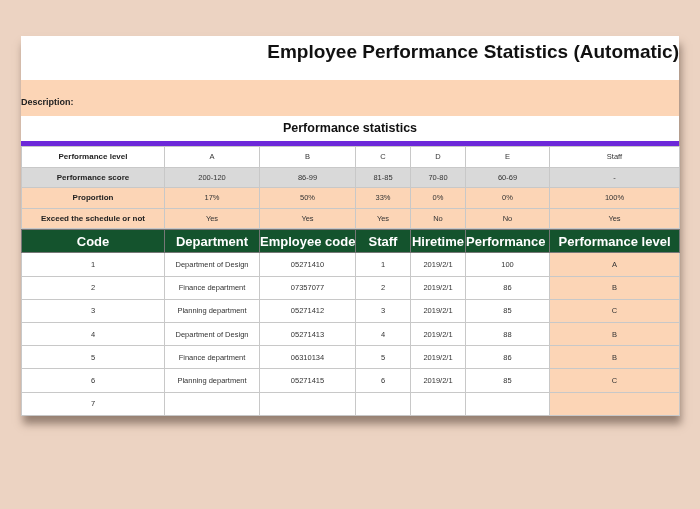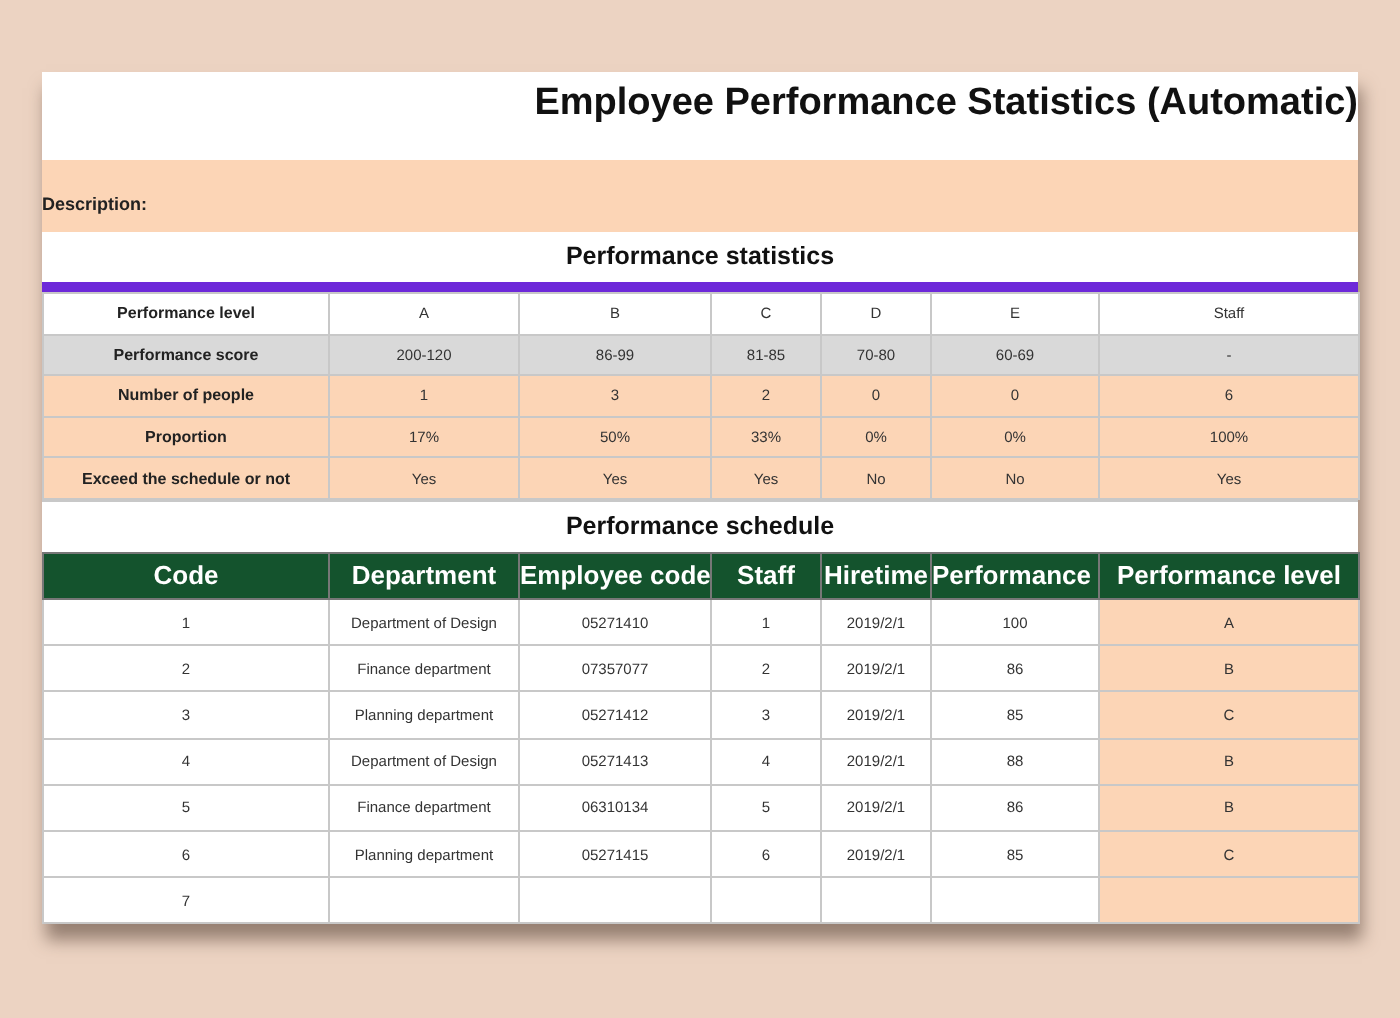--- a/index.html
+++ b/index.html
@@ -51,50 +51,40 @@
         <tr class="r-gray">
           <td class="lbl">Performance score</td>
           <td>200-120</td>
           <td>86-99</td>
           <td>81-85</td>
           <td>70-80</td>
           <td>60-69</td>
           <td>-</td>
         </tr>
         <tr class="r-peach">
-          <td class="lbl">Number of people</td>
-          <td>1</td>
-          <td>3</td>
-          <td>2</td>
-          <td>0</td>
-          <td>0</td>
-          <td>6</td>
-        </tr>
-        <tr class="r-peach">
           <td class="lbl">Proportion</td>
           <td>17%</td>
           <td>50%</td>
           <td>33%</td>
           <td>0%</td>
           <td>0%</td>
           <td>100%</td>
         </tr>
         <tr class="r-peach">
           <td class="lbl">Exceed the schedule or not</td>
           <td>Yes</td>
           <td>Yes</td>
           <td>Yes</td>
           <td>No</td>
           <td>No</td>
           <td>Yes</td>
         </tr>
       </tbody>
   </table>
 
-  <div class="section-title sched-title">Performance schedule</div>
 
   <table>
     <colgroup>
       <col style="width:143px">
         <col style="width:95px">
         <col style="width:96px">
         <col style="width:55px">
         <col style="width:55px">
         <col style="width:84px">
         <col style="width:130px">

